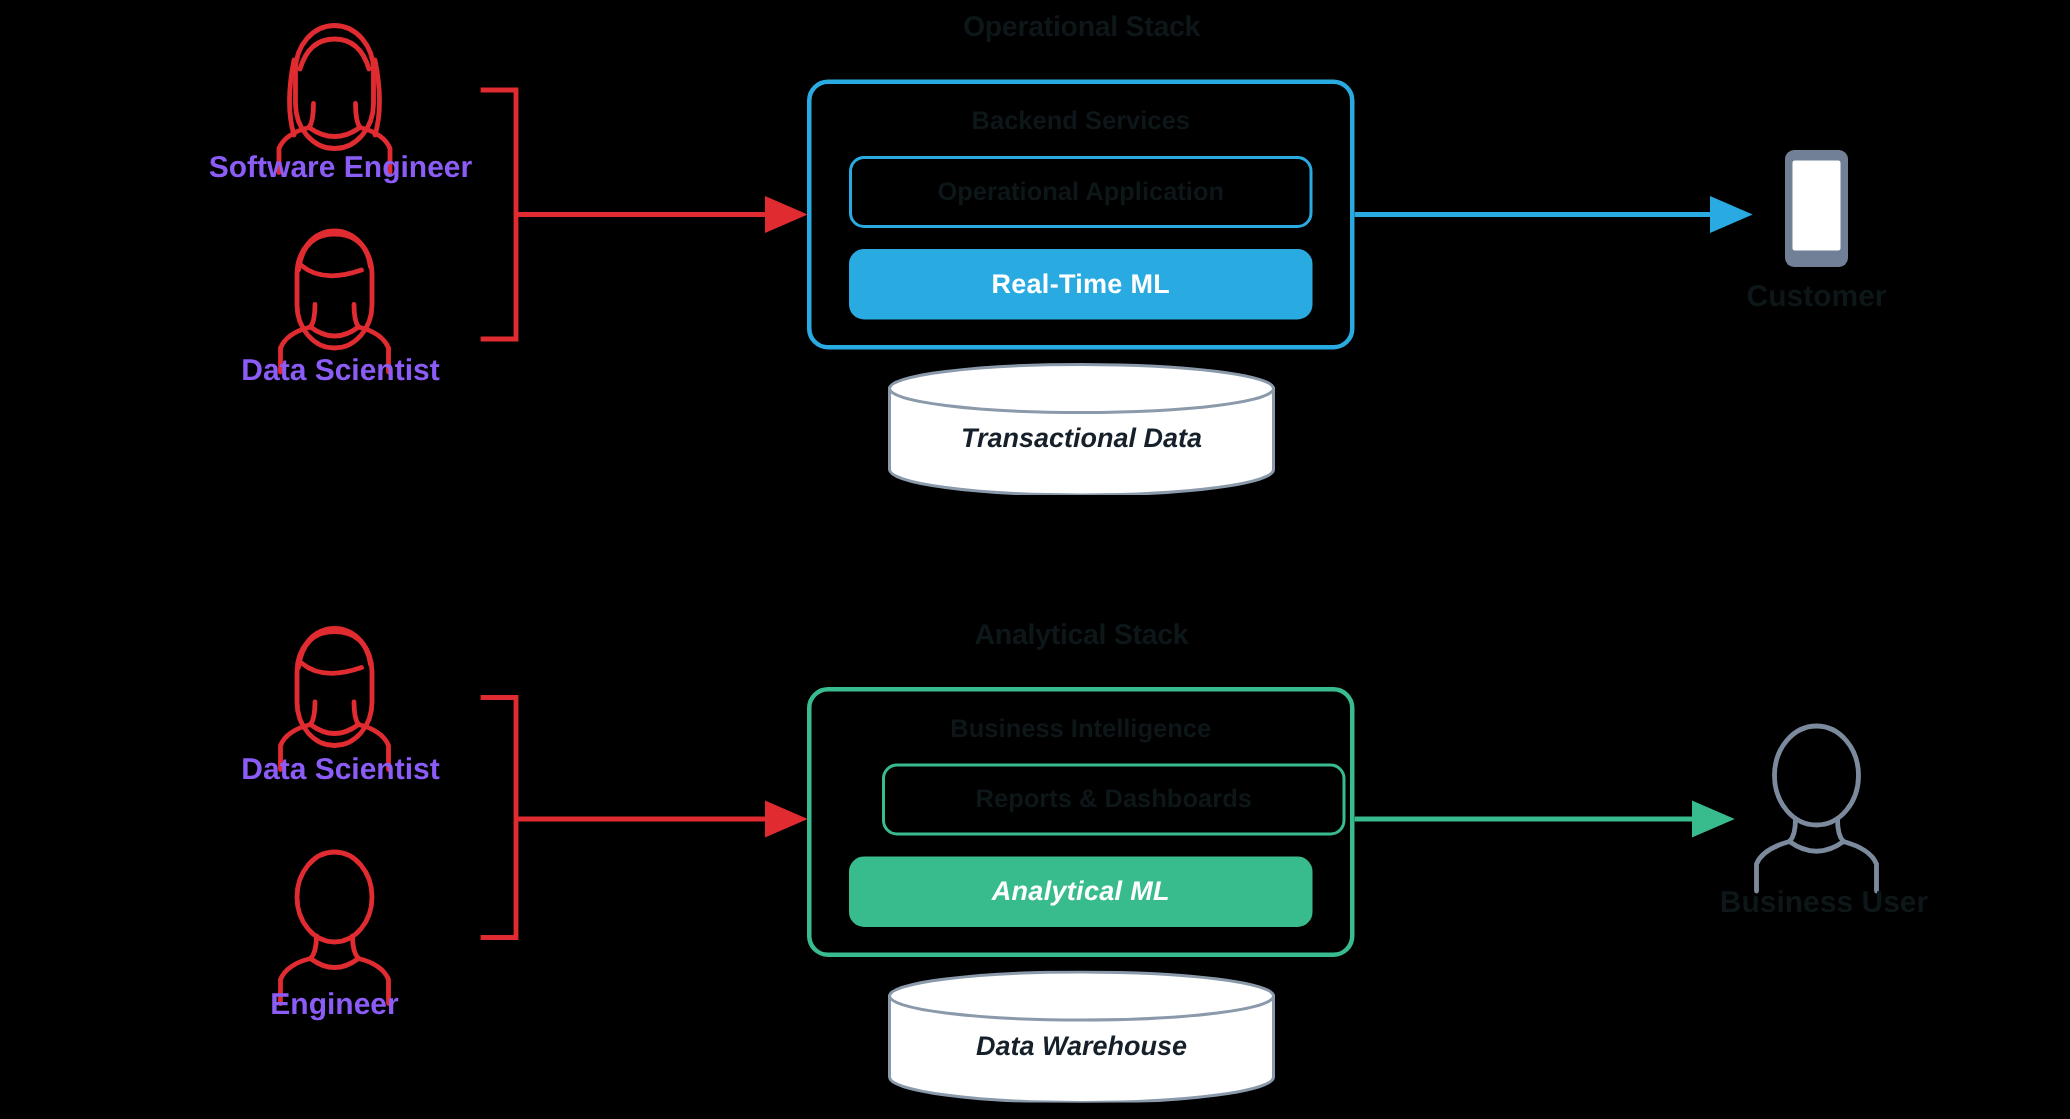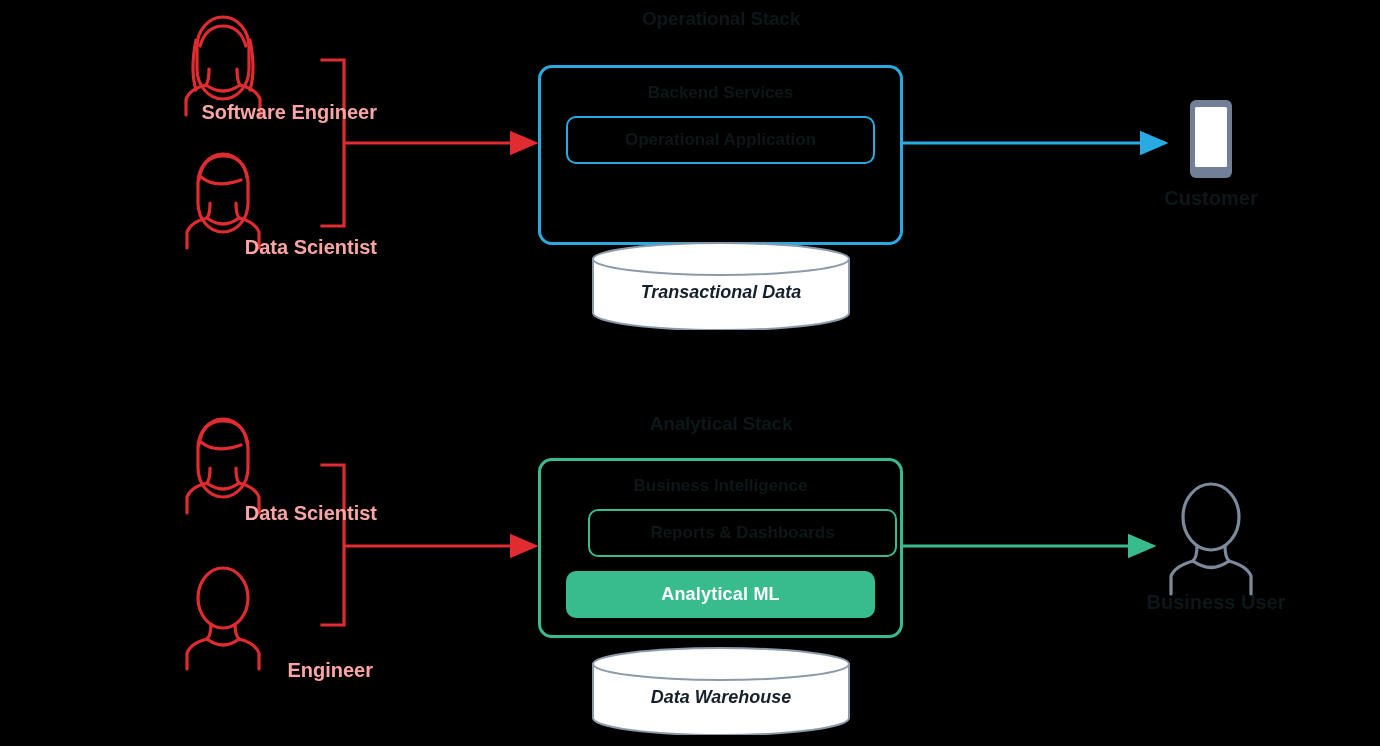--- a/index.html
+++ b/index.html
@@ -35,21 +35,21 @@
     white-space: nowrap;
   }
 
   
   .stack-box {
     position: absolute;
     box-sizing: border-box;
     border-radius: 14px;
     background: transparent;
   }
-  .stack-box.operational { border: 3px solid #29ABE2; margin-top: 12px; }
+  .stack-box.operational { border: 3px solid #29ABE2; }
   .stack-box.analytical  { border: 3px solid #38BC8D; }
 
   .stack-sub {
     position: absolute;
     left: 0;
     width: 100%;
     text-align: center;
     font-size: 17px;
     font-weight: 700;
     color: #0d1618;
@@ -79,21 +79,21 @@
     border-radius: 10px;
     display: flex;
     align-items: center;
     justify-content: center;
     font-size: 18px;
     font-weight: 700;
     color: #ffffff;
     letter-spacing: 0.2px;
   }
   .inner-filled.operational { background: #29ABE2; }
-  .inner-filled.analytical  { background: #38BC8D; }
+  .inner-filled.analytical  { background: #38BC8D; font-style: italic; }
 
   
   .cylinder {
     position: absolute;
   }
   .cylinder svg { display: block; }
   .cylinder .cyl-label {
     position: absolute;
     left: 0;
     width: 100%;
@@ -102,24 +102,24 @@
     font-weight: 700;
     color: #15202b;
     pointer-events: none;
     font-style: italic;
   }
 
   
   .persona-label {
     position: absolute;
     width: 300px;
-    text-align: right;
+    text-align: center;
     font-size: 20px;
     font-weight: 700;
-    color: #fca5a5;
+    color: #8b5cf6;
     white-space: nowrap;
   }
   .endpoint-label {
     position: absolute;
     width: 300px;
     text-align: center;
     font-size: 20px;
     font-weight: 700;
     color: #0d1618;
     white-space: nowrap;
@@ -228,20 +228,21 @@
   </svg>
 
   <div class="stack-title" style="left:511px; top:8px;">Operational Stack</div>
 
   <div class="stack-box operational" style="left:538px; top:53px; width:365px; height:180px;">
 
     <div class="stack-sub" style="top:15px;">Backend Services</div>
 
     <div class="inner-outline operational" style="left:25px; top:48px; width:309px; height:48px;">Operational Application</div>
 
+    <div class="inner-filled operational" style="left:25px; top:110px; width:309px; height:47px;">Real-Time ML</div>
   </div>
 
   <div class="cylinder" style="left:591px; top:242px; width:260px; height:88px;">
     <svg width="260" height="88" viewBox="0 0 260 88">
       <path d="M2,17 L2,71 a128,17 0 0 0 256,0 L258,17 Z" fill="#ffffff" stroke="#8b9aab" stroke-width="2"></path>
       <ellipse cx="130" cy="17" rx="128" ry="16" fill="#ffffff" stroke="#8b9aab" stroke-width="2"></ellipse>
     </svg>
     <div class="cyl-label" style="top:40px;">Transactional Data</div>
   </div>
 

